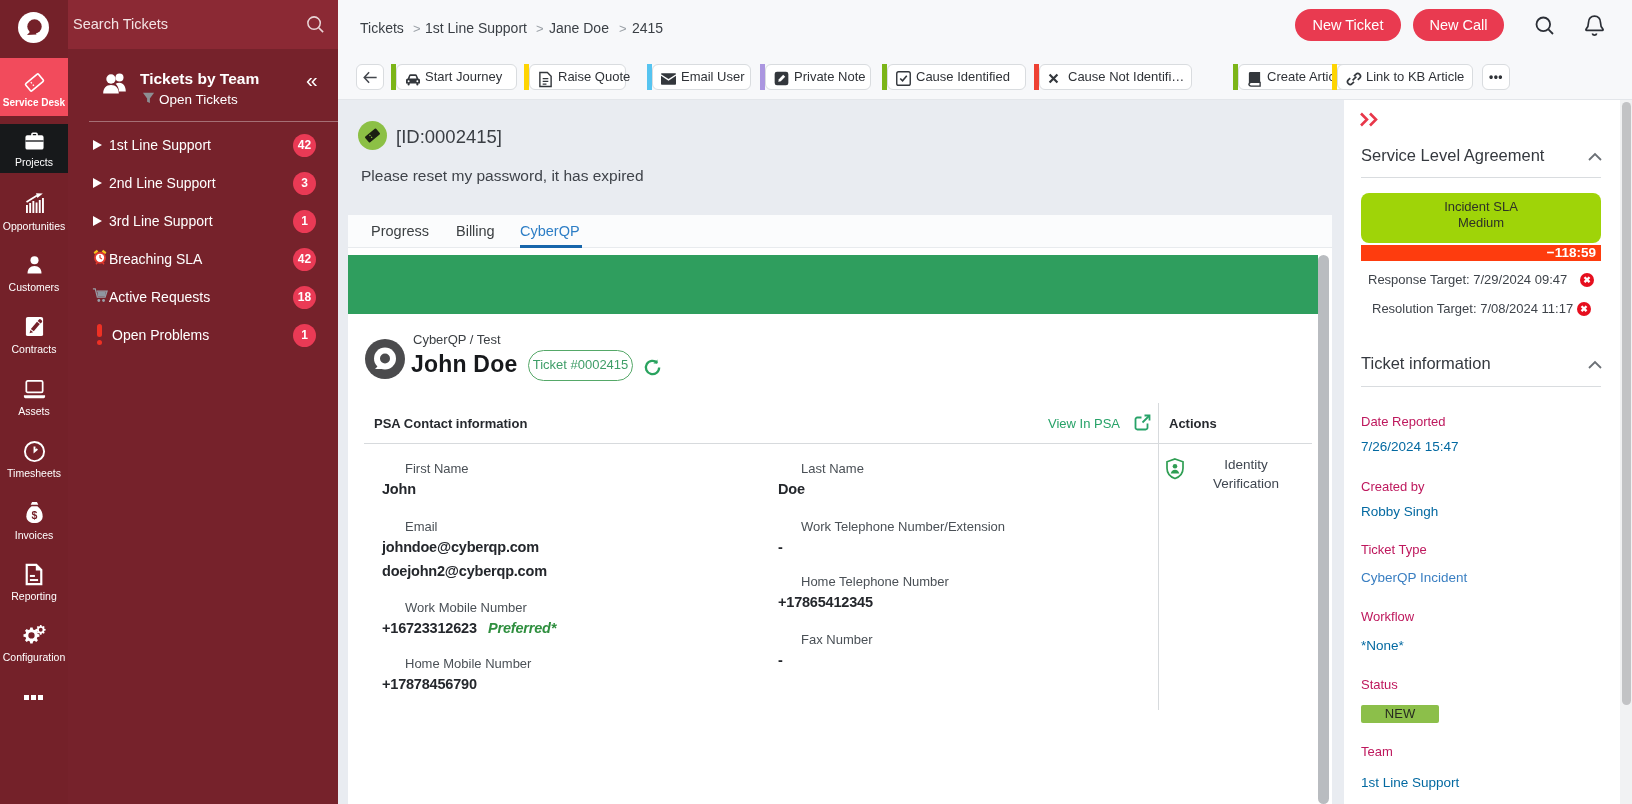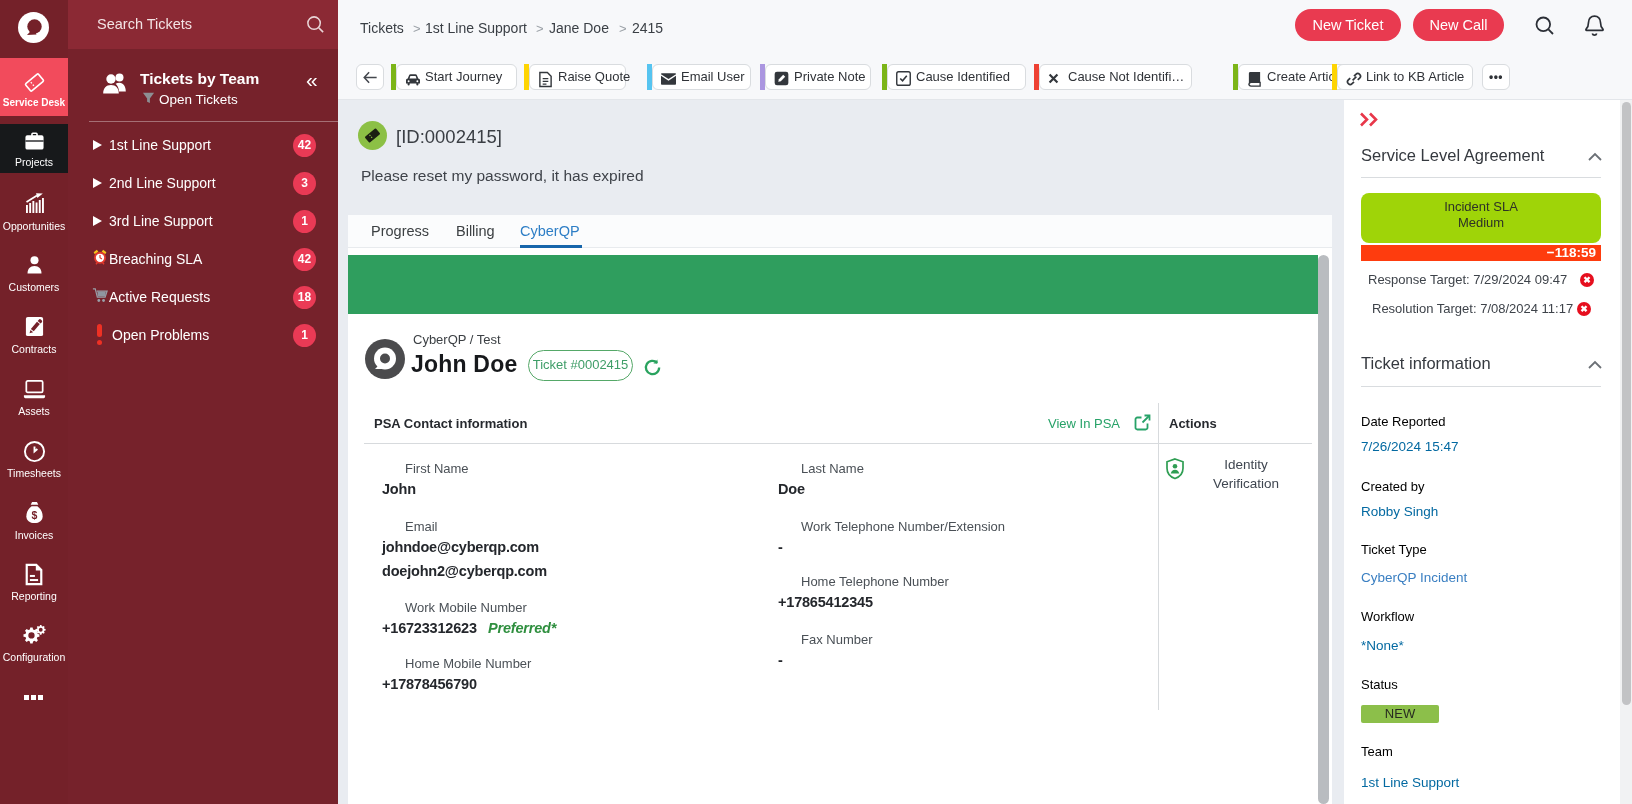--- a/index.html
+++ b/index.html
@@ -4,42 +4,42 @@
 <style>
 * { margin:0; padding:0; box-sizing:border-box; }
 html,body { width:1632px; height:804px; overflow:hidden; }
 body { font-family:"Liberation Sans", sans-serif; position:relative; background:#e9ecf1; }
 .abs { position:absolute; }
 
 #strip { left:0; top:0; width:68px; height:804px; background:#742129; z-index:5; }
 .striplabel { position:absolute; width:68px; text-align:center; color:#fff; font-size:10.5px; left:0; white-space:nowrap; }
 
 #side { left:68px; top:0; width:270px; height:804px; background:#76222b; z-index:4; }
-#searchbar { position:absolute; left:0; top:0; width:270px; height:49px; background:#8b2934; color:#f3e3e4; font-size:14.5px; line-height:49px; padding-left:29px; }
+#searchbar { position:absolute; left:0; top:0; width:270px; height:49px; background:#8b2934; color:#f3e3e4; font-size:14.5px; line-height:49px; padding-left:5px; }
 .navrow { position:absolute; left:0; width:270px; height:30px; color:#fff; font-size:14px; }
 .badge { position:absolute; width:23px; height:23px; border-radius:50%; background:#ea3a55; color:#fff; font-size:12px; font-weight:bold; text-align:center; line-height:23px; left:225px; top:3px; }
 .tri { position:absolute; left:25px; top:9px; width:0; height:0; border-left:9px solid #fff; border-top:5.5px solid transparent; border-bottom:5.5px solid transparent; }
 .navtext { position:absolute; left:41px; top:6px; }
 
 #hdr { left:338px; top:0; width:1294px; height:100px; background:#f7f8fa; border-bottom:1px solid #e3e6ea; z-index:3; }
 .crumb { position:absolute; top:20px; font-size:14px; color:#3a3f45; }
 .redbtn { position:absolute; top:9px; height:32px; border-radius:16px; background:#e93a50; color:#fff; font-size:14.5px; text-align:center; line-height:32px; }
 .abtn { position:absolute; top:64px; height:26px; background:#fff; border:1px solid #d9dcdf; border-radius:6px; font-size:13px; color:#2f3237; line-height:24px; white-space:nowrap; }
 .abtn .bar { position:absolute; left:-6px; top:-1px; bottom:-1px; width:5px; }
 .abtn .lbl { position:absolute; left:28px; top:0; }
 .abtn svg { position:absolute; left:8px; top:6px; }
 
 #content { left:338px; top:100px; width:1294px; height:704px; background:#e9ecf1; z-index:1; }
 #card { position:absolute; left:10px; top:115px; width:984px; height:589px; background:#fff; }
 .tab { position:absolute; top:0; height:33px; font-size:14.5px; color:#3c4043; line-height:33px; }
 .fieldlbl { position:absolute; font-size:13px; color:#4a5056;margin-left:23px; }
 .fieldval { position:absolute; font-size:14.5px; color:#24272c; font-weight:bold; letter-spacing:-0.2px; }
 
 #rpanel { left:1344px; top:100px; width:276px; height:704px; background:#fff; z-index:2; }
-.rlbl { position:absolute; left:17px; font-size:13px; color:#000000; }
+.rlbl { position:absolute; left:17px; font-size:13px; color:#be185d; }
 .rval { position:absolute; left:17px; font-size:13.5px; color:#0369a1; }
 .rhead { position:absolute; left:17px; font-size:16.5px; color:#35393f; }
 .xcirc { position:absolute; width:14px; height:14px; border-radius:50%; background:#e60f1e; color:#fff; font-size:9px; font-weight:bold; text-align:center; line-height:14px; }
 </style>
 </head>
 <body>
 <div class="abs" id="strip">
 
   <svg class="abs" style="left:17px;top:11px" width="33" height="33" viewBox="0 0 33 33">
     <circle cx="16.5" cy="16.5" r="15.5" fill="#fff"></circle>

